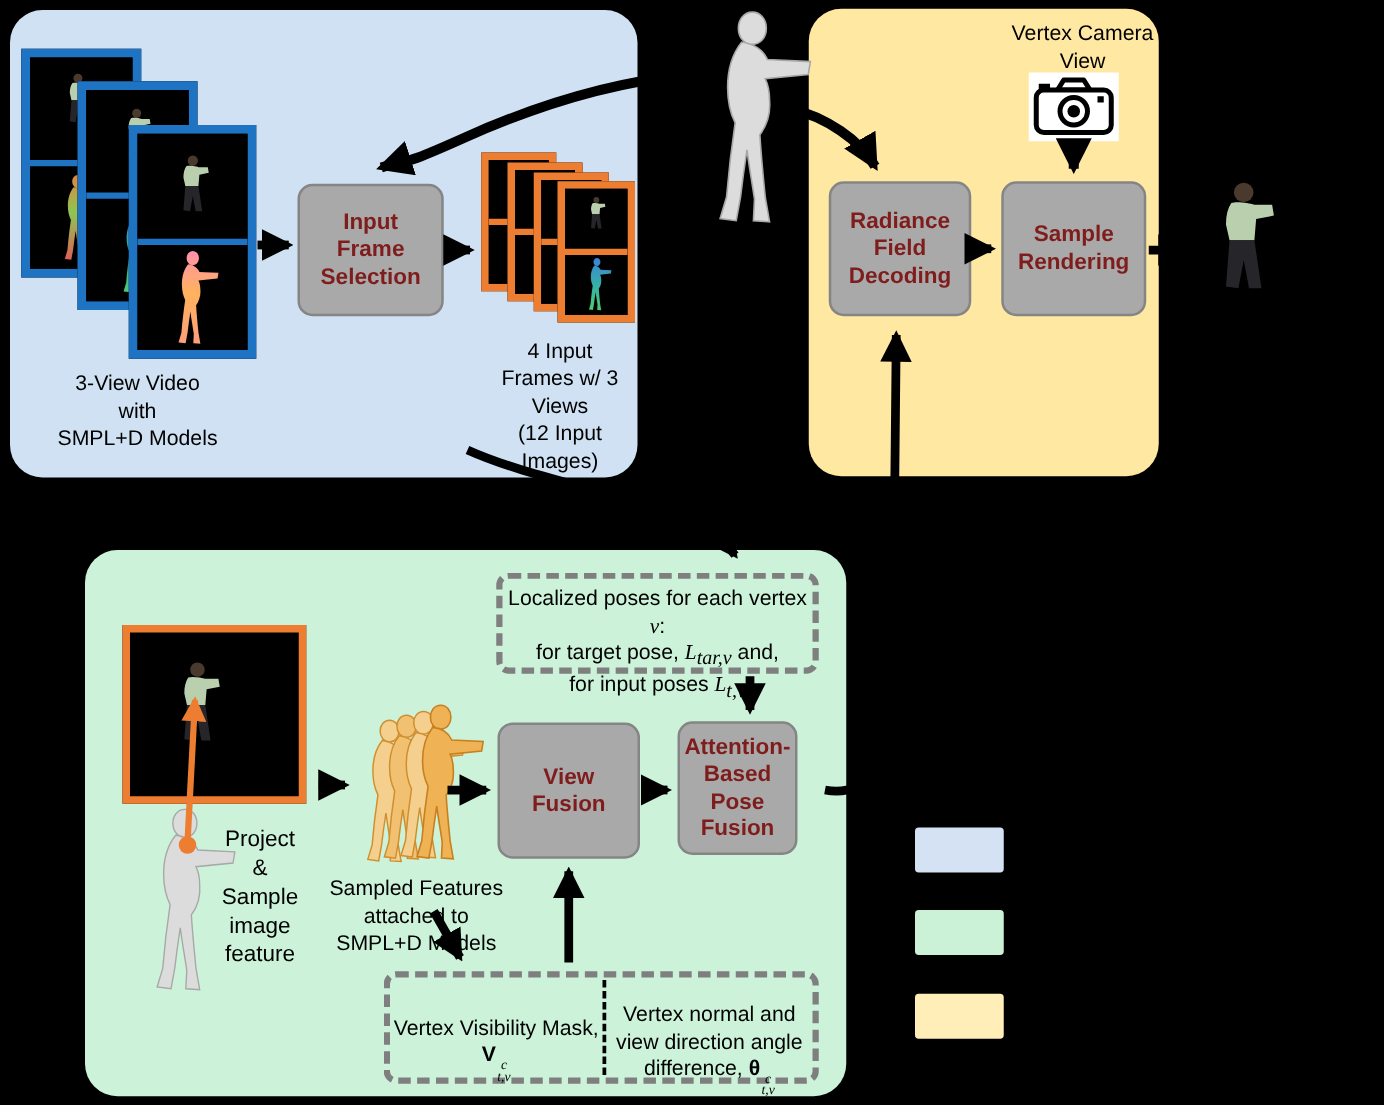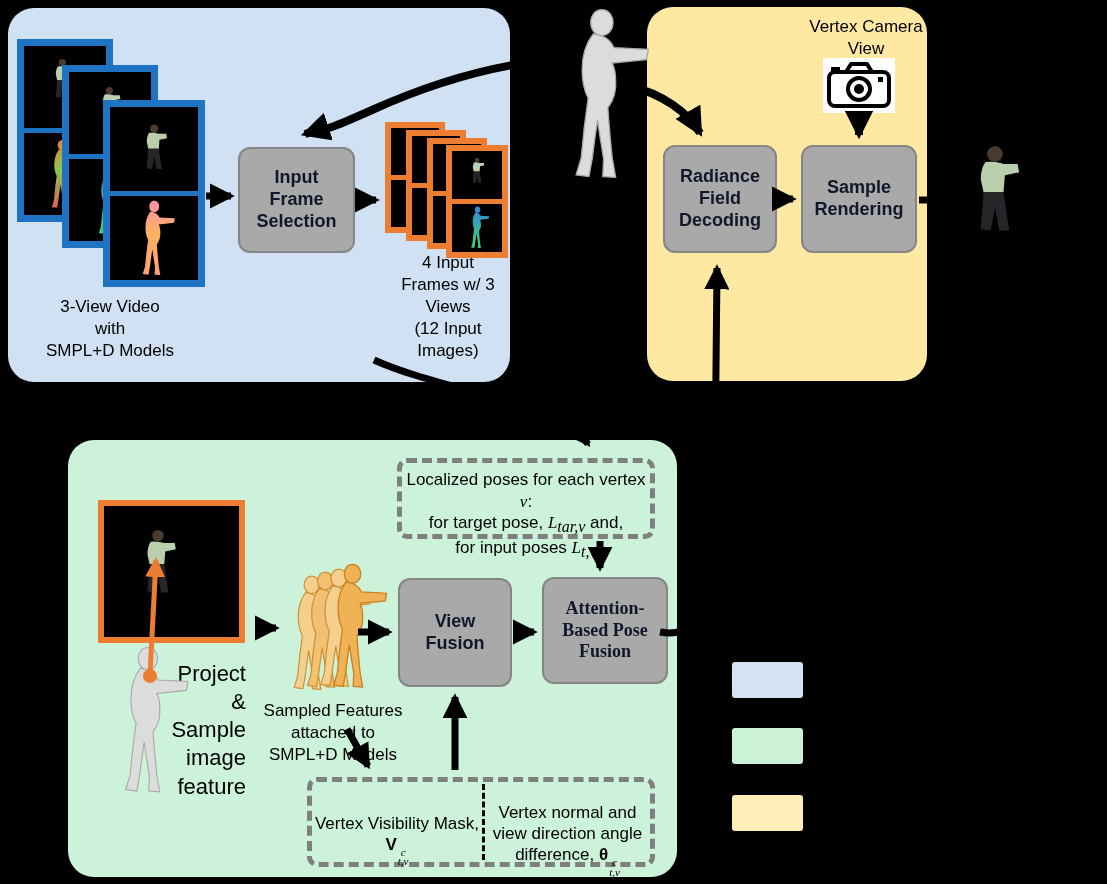--- a/index.html
+++ b/index.html
@@ -1,20 +1,20 @@
 <!DOCTYPE html>
 <html><head>
 <meta charset="utf-8">
 <style>
   html,body{margin:0;padding:0;background:#000;}
   #stage{position:relative;width:1107px;height:884px;background:#000;overflow:hidden;
          font-family:"Liberation Sans", sans-serif;color:#000;}
   .panel{position:absolute;border-radius:26px;}
   .gbox{position:absolute;background:#a9a9a9;border:2px solid #858585;border-radius:12px;
-        color:#0f172a;font-weight:bold;font-size:18px;line-height:1.22;
+        color:#7f1d1d;font-weight:bold;font-size:18px;line-height:1.22;
         display:flex;align-items:center;justify-content:center;text-align:center;
         white-space:pre-line;box-sizing:border-box;}
   .cap{position:absolute;font-size:17px;line-height:1.3;text-align:center;white-space:pre-line;}
   .title{position:absolute;font-size:19px;line-height:1.15;font-weight:bold;font-style:italic;
          text-align:center;white-space:pre-line;}
   .dashedbox{position:absolute;border:5px dashed #7f7f7f;border-radius:10px;box-sizing:border-box;
              display:flex;align-items:center;}
   .dtext{font-size:17px;line-height:1.25;text-align:center;width:100%;margin-top:35px;}
   .dtext i{font-family:"Liberation Serif", serif;}
   sub,sup{font-size:16px;}
@@ -105,21 +105,21 @@
     <div class="cell">
       <svg width="26" height="45" viewBox="0 0 120 210" style="left:13px;top:2px;">
         <use href="#personMesh" fill="url(#gradModel2)" stroke="#00000022"></use>
         </svg>
     </div>
   </div>
 
   <div class="cap" style="left:30px;top:296px;width:160px;">3-View Video
 with
 SMPL+D Models</div>
-  <div class="cap" style="left:388px;top:252px;width:120px;">4 Input
+  <div class="cap" style="left:388px;top:270px;width:120px;">4 Input
 Frames w/ 3
 Views
 (12 Input
 Images)</div>
 
   <div class="cap" style="left:800px;top:16px;width:132px;">Vertex Camera
 View</div>
 
   <div class="gbox" style="left:663px;top:145px;width:114px;height:108px;">Radiance
 Field
@@ -127,33 +127,33 @@
   <div class="gbox" style="left:801px;top:145px;width:116px;height:108px;">Sample
 Rendering</div>
 
 
   <div class="imgbox" style="left:98px;top:500px;width:147px;height:143px;">
     <svg width="42" height="70" viewBox="0 0 40 66" style="position:absolute;left:34px;top:22px;">
       <use href="#personPhoto"></use>
       </svg>
   </div>
 
-  <div class="cap" style="left:170px;top:660px;width:76px;font-size:22px;line-height:1.28;text-align:right;">Project
+  <div class="cap" style="left:170px;top:660px;width:76px;font-size:18px;line-height:1.28;">Project
 &amp;
 Sample
 image
 feature</div>
 
   <div class="cap" style="left:250px;top:700px;width:166px;">Sampled Features
 attached to
 SMPL+D Models</div>
 
   <div class="gbox" style="left:398px;top:578px;width:114px;height:109px;">View
 Fusion</div>
-  <div class="gbox" style="left:542px;top:577px;width:126px;height:107px;font-family:Liberation Serif, serif;">Attention-
+  <div class="gbox" style="left:542px;top:577px;width:96px;height:107px;">Attention-
 Based Pose
 Fusion</div>
 
   <div class="dashedbox" style="left:397px;top:458px;width:258px;height:81px;">
     <div class="dtext">Localized poses for each vertex <i>v</i>:<br>for target pose, <i>L<sub>tar,v</sub></i> and,<br>for input poses <i>L<sub>t,v</sub></i></div>
   </div>
 
   <div class="dashedbox" style="left:307px;top:777px;width:348px;height:90px;">
     <div class="dtext" style="width:173px;">Vertex Visibility Mask,<br><b>V</b><span class="ss">
           <span>c</span>

